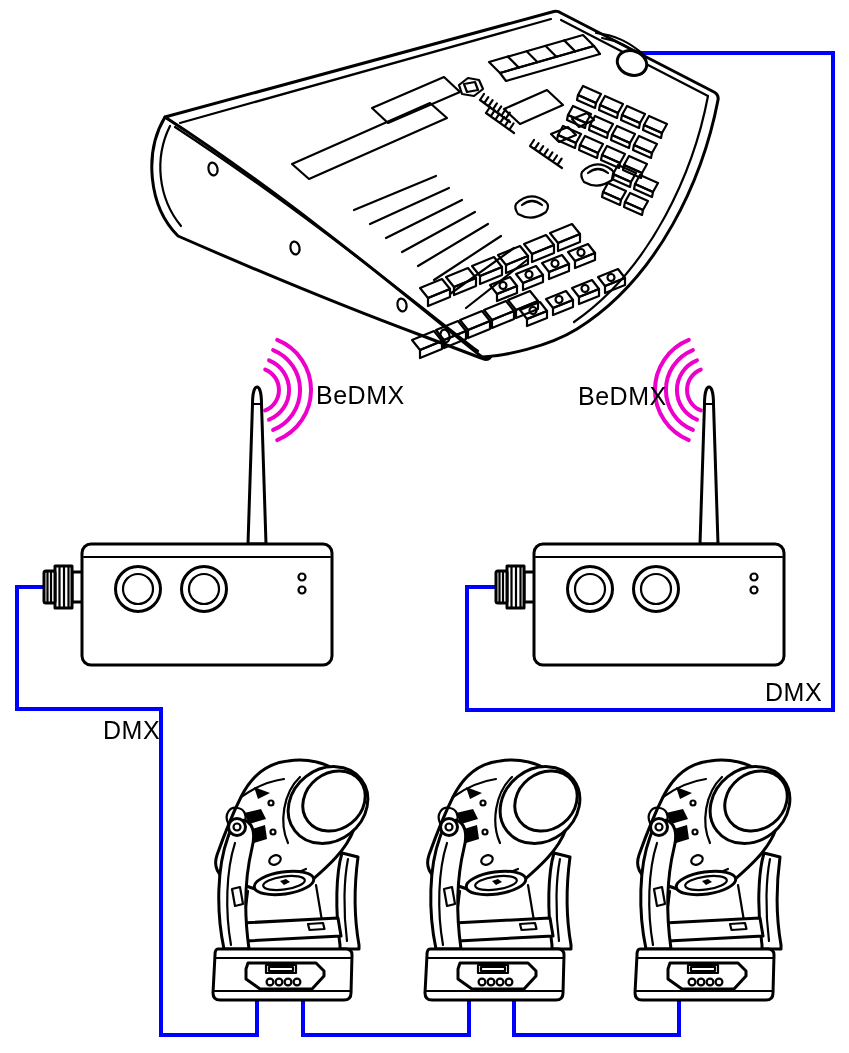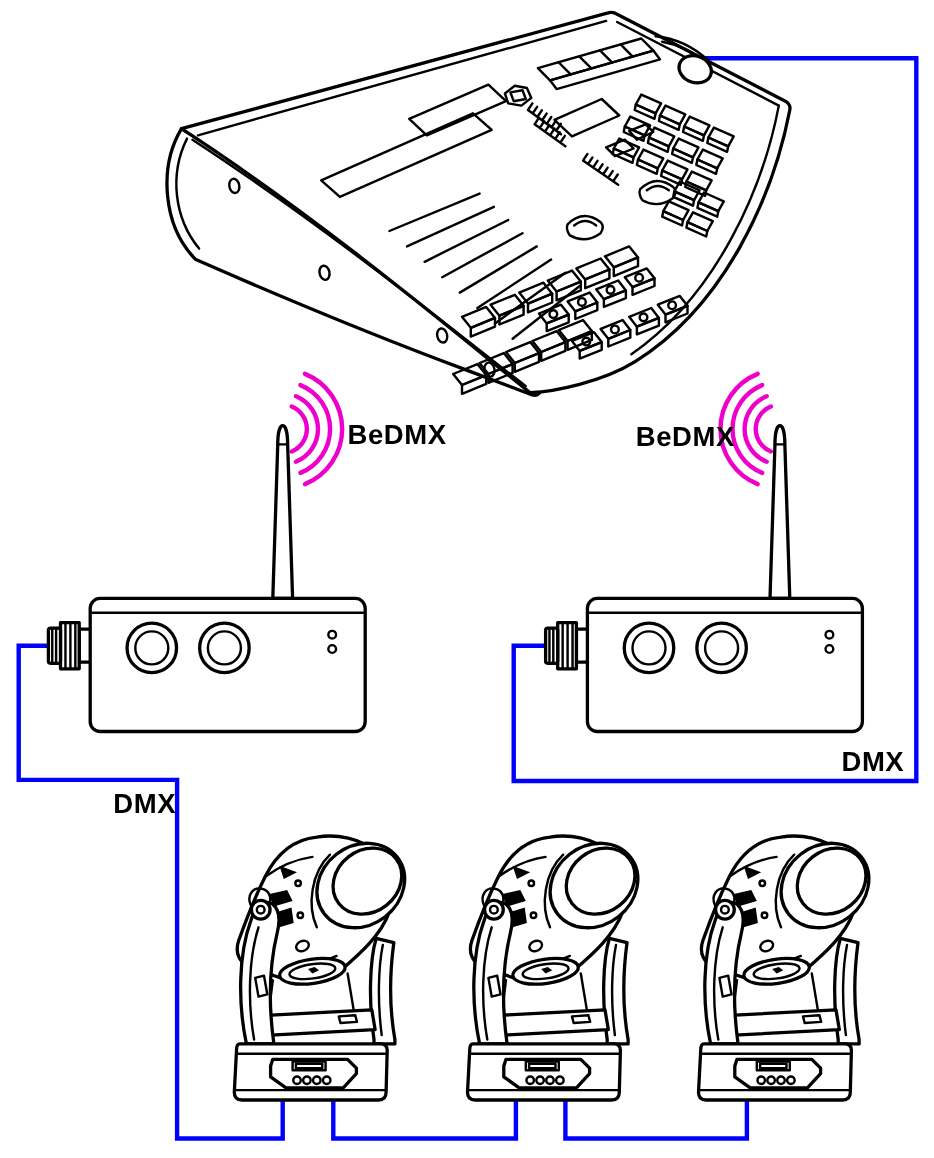--- a/index.html
+++ b/index.html
@@ -1,16 +1,16 @@
 <!DOCTYPE html>
 <html style="--background: #ffffff; --line: #000000; --cable: #0000ff; --wireless: #ee00cc;"><head>
 <meta charset="utf-8">
 <style>
   html,body{margin:0;padding:0;background:var(--background,#fff);}
-  .stage{position:relative;width:849px;height:1053px;margin:0 auto;background:var(--background,#fff);font-weight:bold;}
+  .stage{position:relative;width:849px;height:1053px;margin:0 auto;background:var(--background,#fff);}
   svg{display:block}
   .artw{fill:#fff;stroke:var(--line,#000);stroke-width:3;stroke-linejoin:round}
   .thin{fill:none;stroke:var(--line,#000);stroke-width:2.2;stroke-linejoin:round;stroke-linecap:round}
   .solid{fill:var(--line,#000);stroke:none}
   .cable{fill:none;stroke:var(--cable,#0000ff);stroke-width:4;stroke-linejoin:miter}
   .wave{fill:none;stroke:var(--wireless,#ee00cc);stroke-width:4;stroke-linecap:round}
   text.lbl{font-family:"Liberation Sans", sans-serif;font-size:25px;letter-spacing:.5px;fill:var(--line,#000)}
 </style>
 </head>
 <body>

